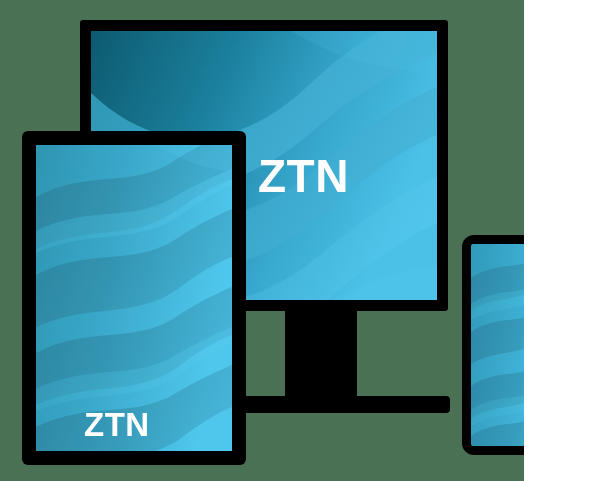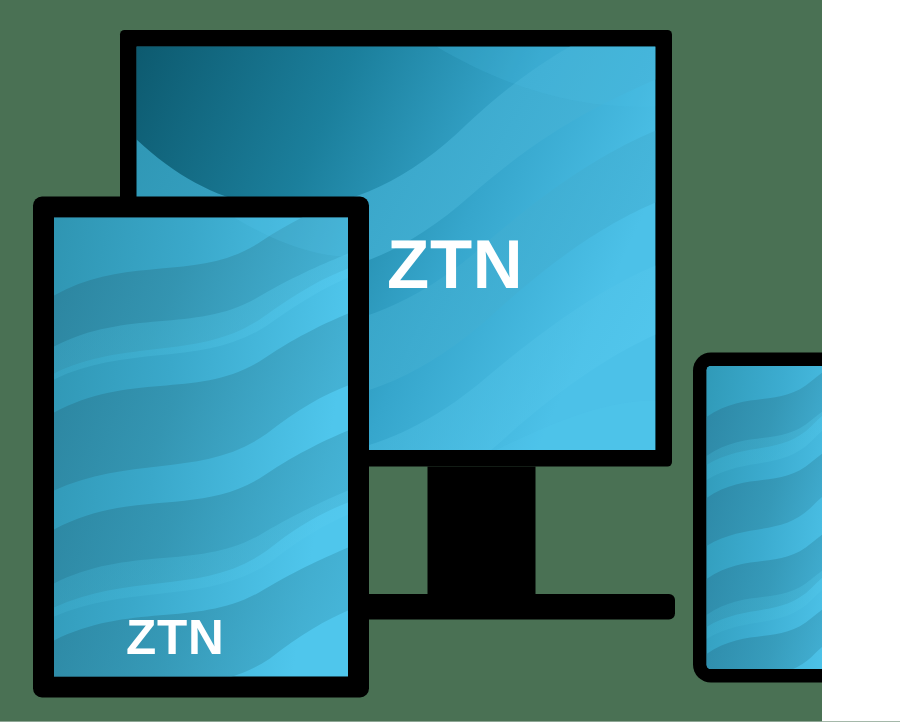--- a/index.html
+++ b/index.html
@@ -7,24 +7,25 @@
     padding: 0;
   }
   body {
     width: 600px;
     height: 481px;
     overflow: hidden;
     font-family: "Liberation Sans", sans-serif;
   }
   #scene {
     position: relative;
-    width: 548px;
+    width: 488px;
     height: 481px;
     background: #4a7154;
     overflow: hidden;
+    padding-left: 36px;
   }
 
   
   #monitor {
     position: absolute;
     left: 80px;
     top: 20px;
     width: 368px;
     height: 291px;
     background: #000000;

